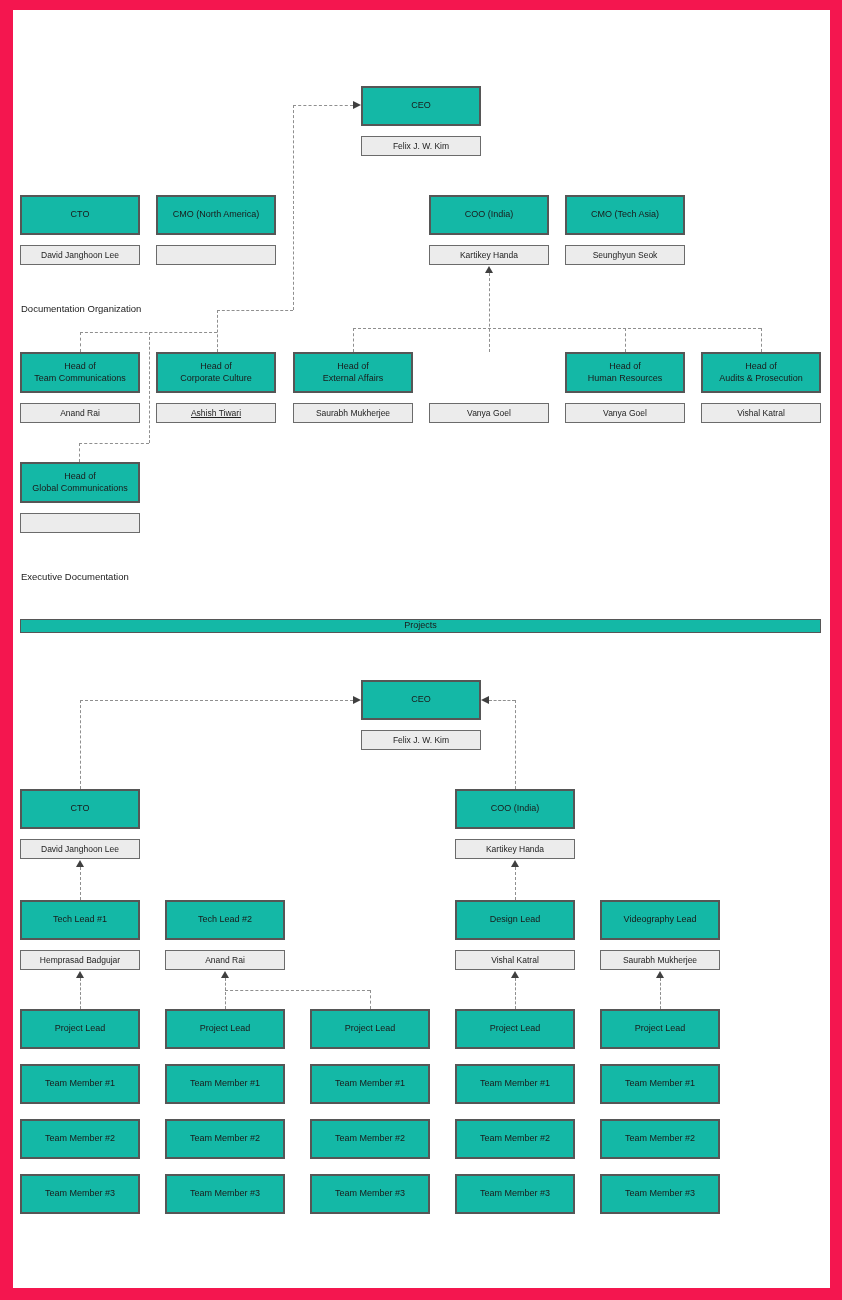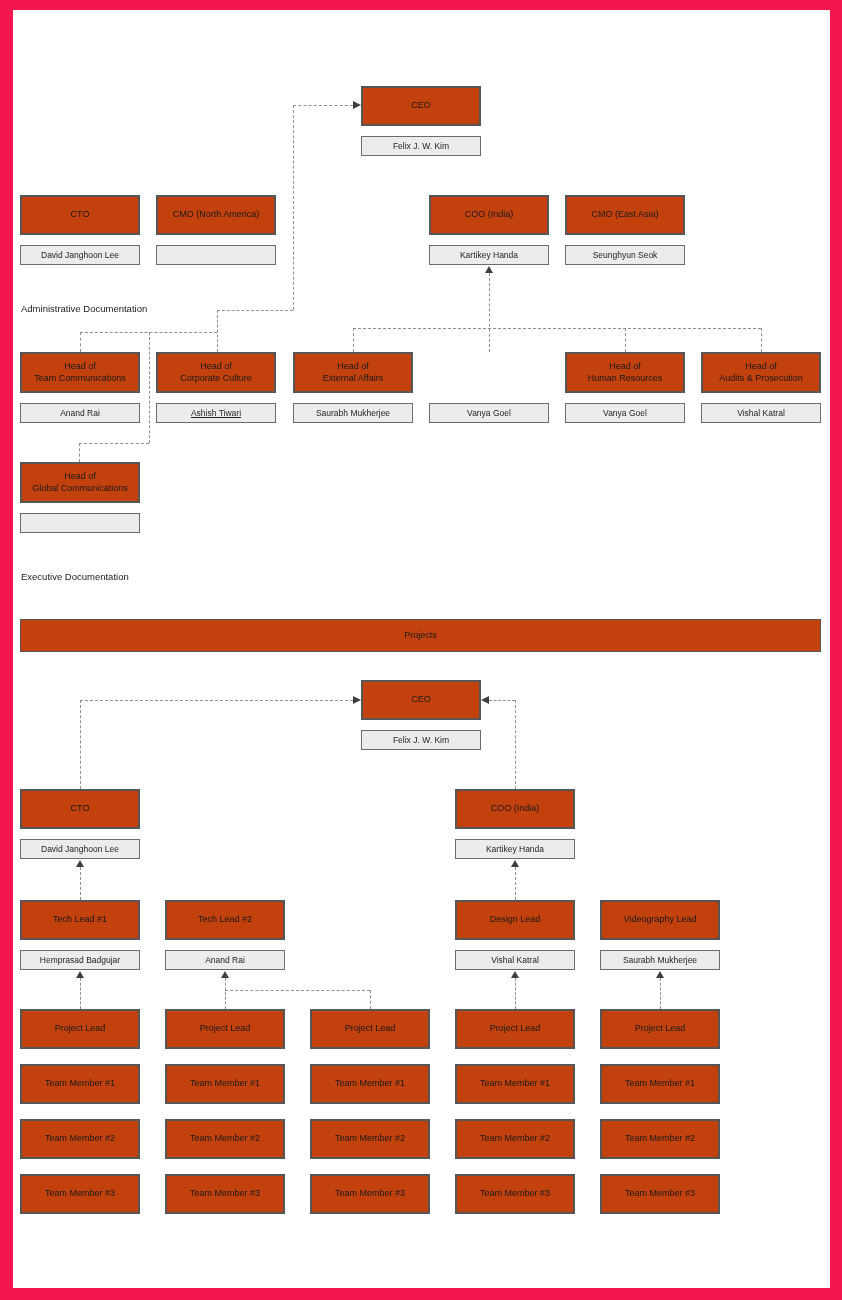--- a/index.html
+++ b/index.html
@@ -4,21 +4,21 @@
 <style>
   :root{
     --frame:#F4164F; --boxborder:#565656; --namefill:#ececec; --nameborder:#6b6b6b;
     --line:#8f8f8f; --arrow:#3f3f3f; --text:#1a1a1a;
   }
   *{box-sizing:border-box;margin:0;padding:0;}
   body{background:#fff;font-family:"Liberation Sans","DejaVu Sans",sans-serif;}
   .canvas{position:relative;width:842px;height:1300px;background:var(--frame);overflow:hidden;}
   .inner{position:absolute;left:13px;top:10px;width:817px;height:1278px;background:#ffffff;}
   .sec-label{position:absolute;font-size:9.5px;color:var(--text);white-space:nowrap;}
-  .title-box{position:absolute;background:#c2410c;border:2px solid var(--boxborder);
+  .title-box{position:absolute;background:#14b8a6;border:2px solid var(--boxborder);
     display:flex;align-items:center;justify-content:center;text-align:center;
     font-size:9px;line-height:1.3;color:var(--text);white-space:pre-line;}
   .title-box.thin{border-width:1px;}
   .name-box{position:absolute;background:var(--namefill);border:1px solid var(--nameborder);
     display:flex;align-items:center;justify-content:center;text-align:center;
     font-size:8.5px;color:#222;}
   .hline{position:absolute;height:0;border-top:1px dashed var(--line);}
   .vline{position:absolute;width:0;border-left:1px dashed var(--line);}
   .arrow{position:absolute;width:0;height:0;}
   .arrow-up{border-left:4px solid transparent;border-right:4px solid transparent;border-bottom:7px solid var(--arrow);}
@@ -59,52 +59,52 @@
     <div class="arrow arrow-right" style="left: 353px; top: 101px;"></div>
     <div class="arrow arrow-up" style="left: 485px; top: 266px;"></div>
     <div class="arrow arrow-right" style="left: 353px; top: 696px;"></div>
     <div class="arrow arrow-left" style="left: 481px; top: 696px;"></div>
     <div class="arrow arrow-up" style="left: 76px; top: 860px;"></div>
     <div class="arrow arrow-up" style="left: 511px; top: 860px;"></div>
     <div class="arrow arrow-up" style="left: 76px; top: 971px;"></div>
     <div class="arrow arrow-up" style="left: 221px; top: 971px;"></div>
     <div class="arrow arrow-up" style="left: 511px; top: 971px;"></div>
     <div class="arrow arrow-up" style="left: 656px; top: 971px;"></div>
-    <div class="sec-label" style="left: 21px; top: 303px;">Administrative Documentation</div>
+    <div class="sec-label" style="left: 21px; top: 303px;">Documentation Organization</div>
     <div class="sec-label" style="left: 21px; top: 571px;">Executive Documentation</div>
     <div class="title-box" style="left: 361px; top: 86px; width: 120px; height: 40px;">CEO</div>
     <div class="name-box" style="left: 361px; top: 136px; width: 120px; height: 20px;">Felix J. W. Kim</div>
     <div class="title-box" style="left: 20px; top: 195px; width: 120px; height: 40px;">CTO</div>
     <div class="name-box" style="left: 20px; top: 245px; width: 120px; height: 20px;">David Janghoon Lee</div>
     <div class="title-box" style="left: 156px; top: 195px; width: 120px; height: 40px;">CMO (North America)</div>
     <div class="name-box" style="left: 156px; top: 245px; width: 120px; height: 20px;"></div>
     <div class="title-box" style="left: 429px; top: 195px; width: 120px; height: 40px;">COO (India)</div>
     <div class="name-box" style="left: 429px; top: 245px; width: 120px; height: 20px;">Kartikey Handa</div>
-    <div class="title-box" style="left: 565px; top: 195px; width: 120px; height: 40px;">CMO (East Asia)</div>
+    <div class="title-box" style="left: 565px; top: 195px; width: 120px; height: 40px;">CMO (Tech Asia)</div>
     <div class="name-box" style="left: 565px; top: 245px; width: 120px; height: 20px;">Seunghyun Seok</div>
     <div class="title-box" style="left: 20px; top: 352px; width: 120px; height: 41px;">Head of
 Team Communications</div>
     <div class="name-box" style="left: 20px; top: 403px; width: 120px; height: 20px;">Anand Rai</div>
     <div class="title-box" style="left: 156px; top: 352px; width: 120px; height: 41px;">Head of
 Corporate Culture</div>
     <div class="name-box" style="left: 156px; top: 403px; width: 120px; height: 20px; text-decoration: underline;">Ashish Tiwari</div>
     <div class="title-box" style="left: 293px; top: 352px; width: 120px; height: 41px;">Head of
 External Affairs</div>
     <div class="name-box" style="left: 293px; top: 403px; width: 120px; height: 20px;">Saurabh Mukherjee</div>
     <div class="name-box" style="left: 429px; top: 403px; width: 120px; height: 20px;">Vanya Goel</div>
     <div class="title-box" style="left: 565px; top: 352px; width: 120px; height: 41px;">Head of
 Human Resources</div>
     <div class="name-box" style="left: 565px; top: 403px; width: 120px; height: 20px;">Vanya Goel</div>
     <div class="title-box" style="left: 701px; top: 352px; width: 120px; height: 41px;">Head of
 Audits &amp; Prosecution</div>
     <div class="name-box" style="left: 701px; top: 403px; width: 120px; height: 20px;">Vishal Katral</div>
     <div class="title-box" style="left: 20px; top: 462px; width: 120px; height: 41px;">Head of
 Global Communications</div>
     <div class="name-box" style="left: 20px; top: 513px; width: 120px; height: 20px;"></div>
-    <div class="title-box thin" style="left: 20px; top: 619px; width: 801px; height: 33px;">Projects</div>
+    <div class="title-box thin" style="left: 20px; top: 619px; width: 801px; height: 14px;">Projects</div>
     <div class="title-box" style="left: 361px; top: 680px; width: 120px; height: 40px;">CEO</div>
     <div class="name-box" style="left: 361px; top: 730px; width: 120px; height: 20px;">Felix J. W. Kim</div>
     <div class="title-box" style="left: 20px; top: 789px; width: 120px; height: 40px;">CTO</div>
     <div class="name-box" style="left: 20px; top: 839px; width: 120px; height: 20px;">David Janghoon Lee</div>
     <div class="title-box" style="left: 455px; top: 789px; width: 120px; height: 40px;">COO (India)</div>
     <div class="name-box" style="left: 455px; top: 839px; width: 120px; height: 20px;">Kartikey Handa</div>
     <div class="title-box" style="left: 20px; top: 900px; width: 120px; height: 40px;">Tech Lead #1</div>
     <div class="name-box" style="left: 20px; top: 950px; width: 120px; height: 20px;">Hemprasad Badgujar</div>
     <div class="title-box" style="left: 165px; top: 900px; width: 120px; height: 40px; text-align: right;">Tech Lead #2</div>
     <div class="name-box" style="left: 165px; top: 950px; width: 120px; height: 20px;">Anand Rai</div>

